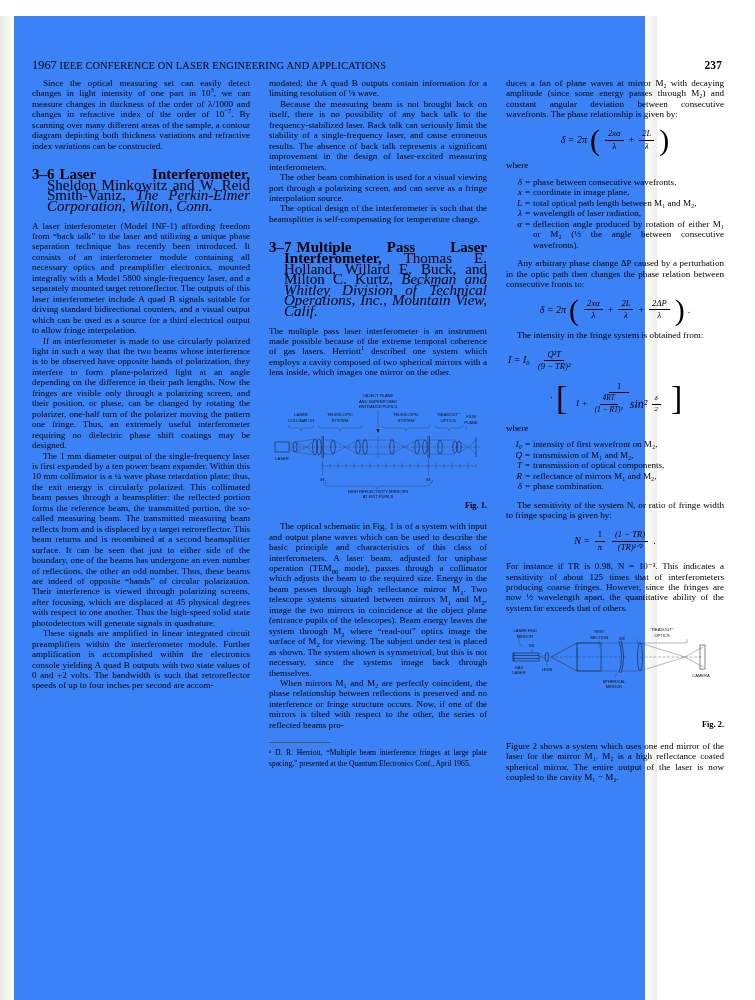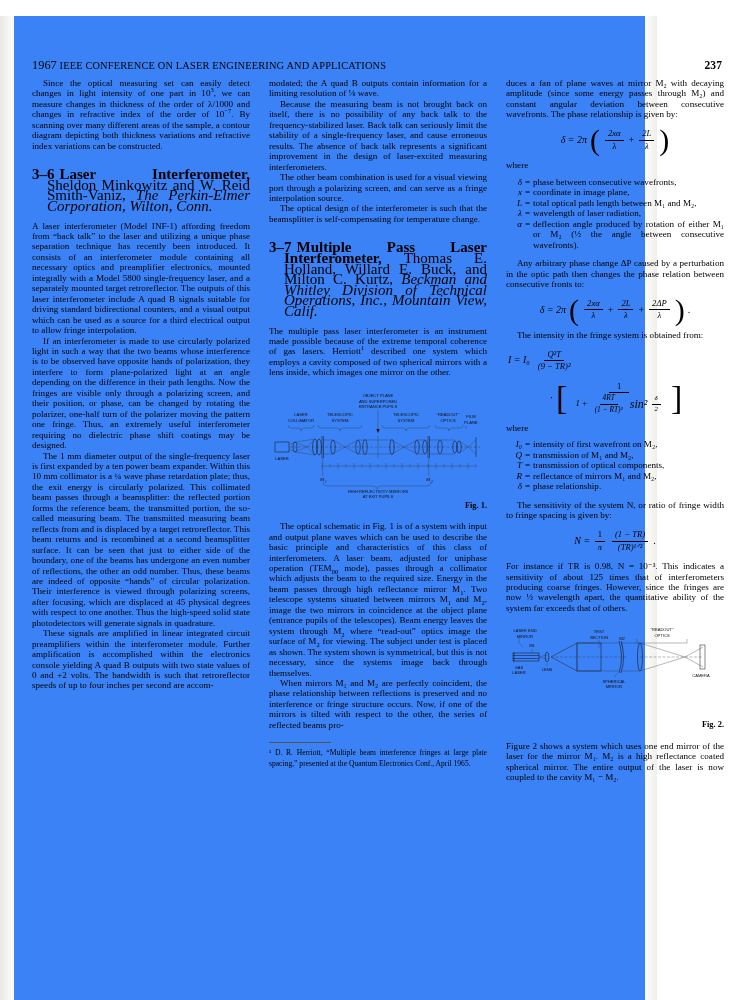--- a/index.html
+++ b/index.html
@@ -491,21 +491,21 @@
           <span class="deftxt">transmission of optical components,</span>
         </div>
         <div class="defrow">
           <span class="defsym">R</span>
           <span class="defeq">=</span>
           <span class="deftxt">reflectance of mirrors M₁ and M₂,</span>
         </div>
         <div class="defrow">
           <span class="defsym">δ</span>
           <span class="defeq">=</span>
-          <span class="deftxt">phase relationship.</span>
+          <span class="deftxt">phase combination.</span>
         </div>
       </div>
 
       <p>The sensitivity of the system N, or ratio of fringe width to fringe spacing is given by:</p>
 
       <div class="eq">
         <span class="eqrow">
           <span class="mvar">N</span>
           <span>=</span>
           <span class="bigfrac">

